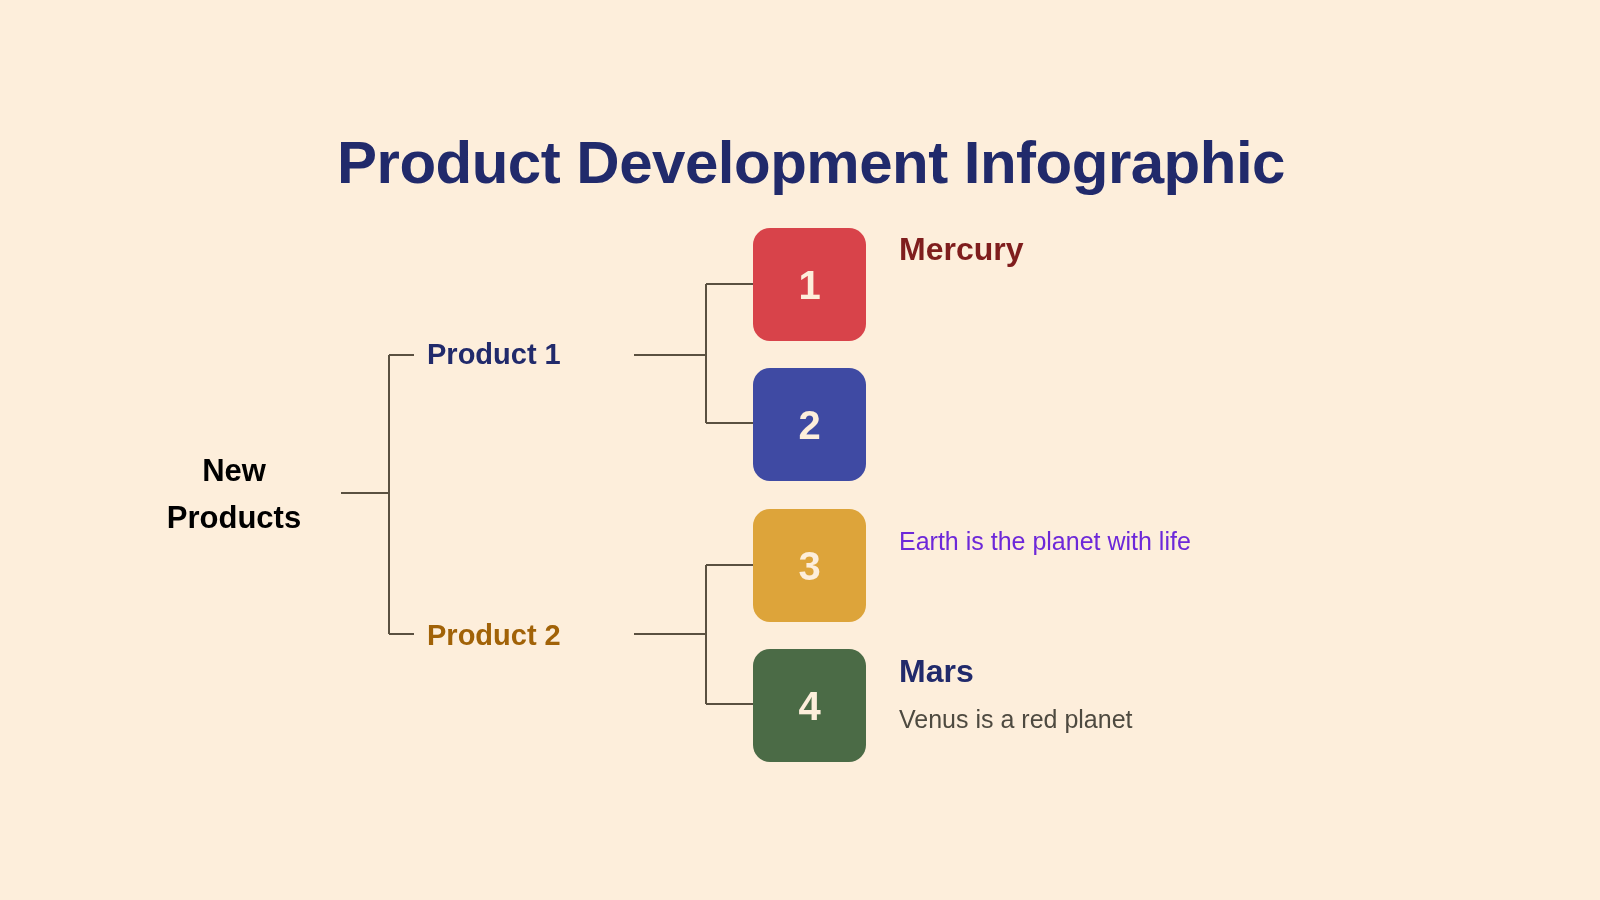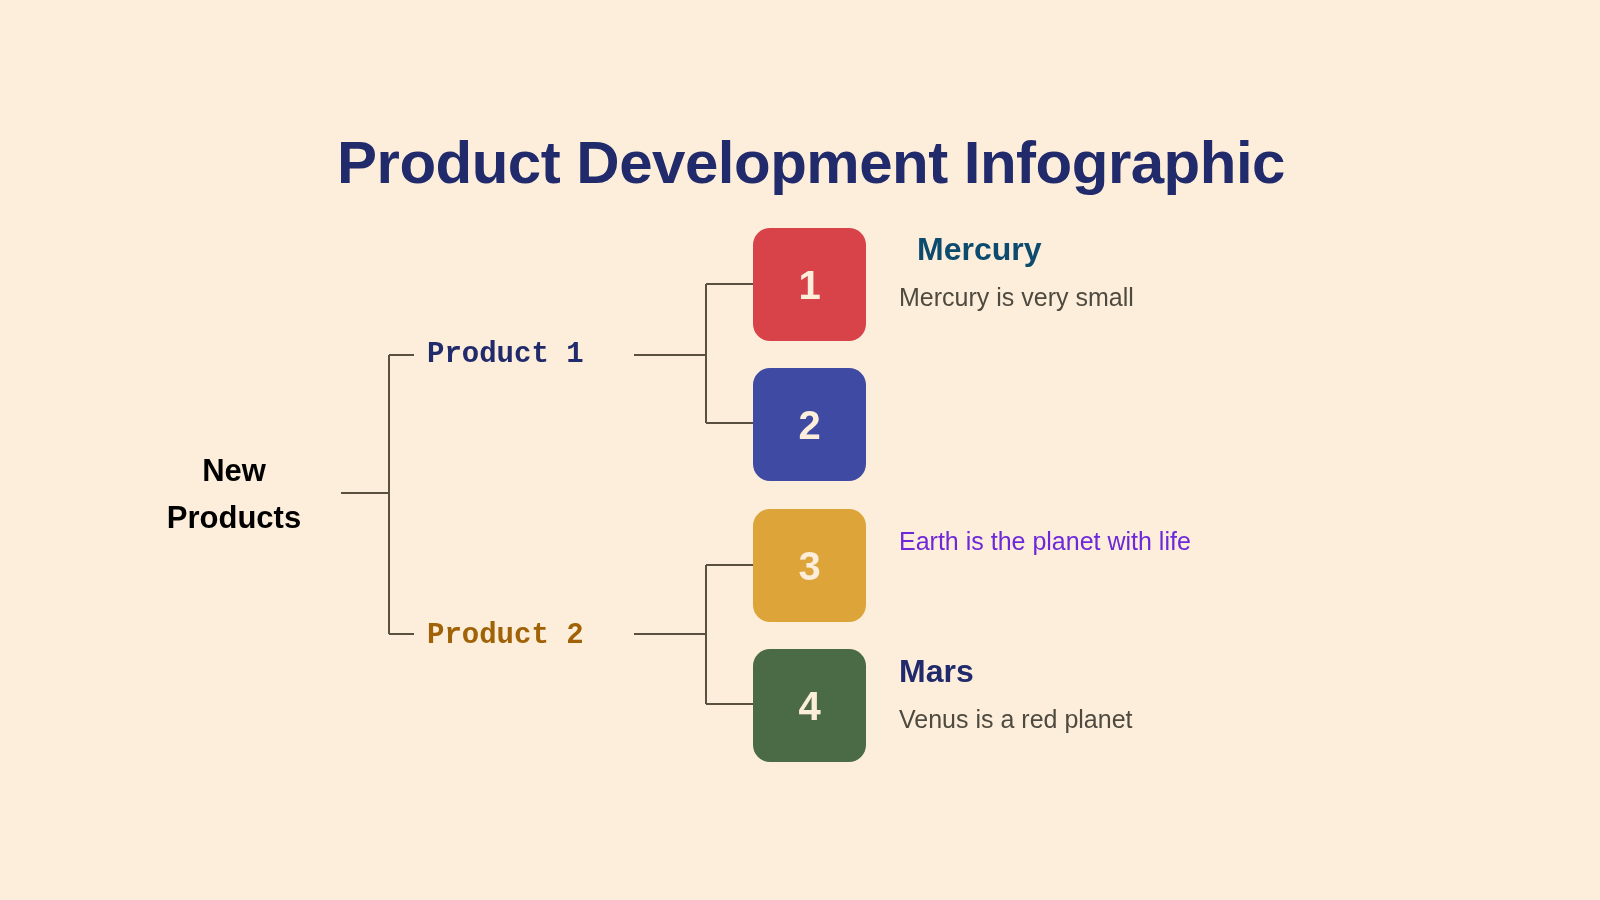--- a/index.html
+++ b/index.html
@@ -64,21 +64,20 @@
   }
 
   
   .branch-label {
     position: absolute;
     font-size: 29px;
     font-weight: 700;
     color: #212a6b;
     white-space: nowrap;
     text-align: center;
-    font-family: Liberation Mono, monospace;
   }
   #branch-label-0 { left: 427px; top: 338px; }
   #branch-label-1 { left: 427px; top: 619px; }
 
   
   .leaf-card {
     position: absolute;
     width: 113px;
     height: 113px;
     border-radius: 17px;
@@ -169,22 +168,21 @@
     <span class="leaf-number" style="color: rgb(253, 238, 219);">2</span>
   </div>
   <div class="leaf-card" id="leaf-card-2" style="background: rgb(221, 164, 58);">
     <span class="leaf-number" style="color: rgb(253, 238, 219);">3</span>
   </div>
   <div class="leaf-card" id="leaf-card-3" style="background: rgb(75, 107, 70);">
     <span class="leaf-number" style="color: rgb(253, 238, 219);">4</span>
   </div>
 
   <div class="leaf-text" id="leaf-text-0">
-    <div class="leaf-title" style="color: #0c4a6e; margin-left: 18px;">Mercury</div>
-    <div class="leaf-desc" style="color: rgb(78, 74, 64);">Mercury is very small</div>
+    <div class="leaf-title" style="color: #7f1d1d;">Mercury</div>
   </div>
 
 
   <div class="leaf-text" id="leaf-text-2">
     <div class="leaf-desc" style="color: #6d28d9;">Earth is the planet with life</div>
   </div>
 
   <div class="leaf-text" id="leaf-text-3">
     <div class="leaf-title" style="color: rgb(33, 42, 107);">Mars</div>
     <div class="leaf-desc" style="color: rgb(78, 74, 64);">Venus is a red planet</div>

